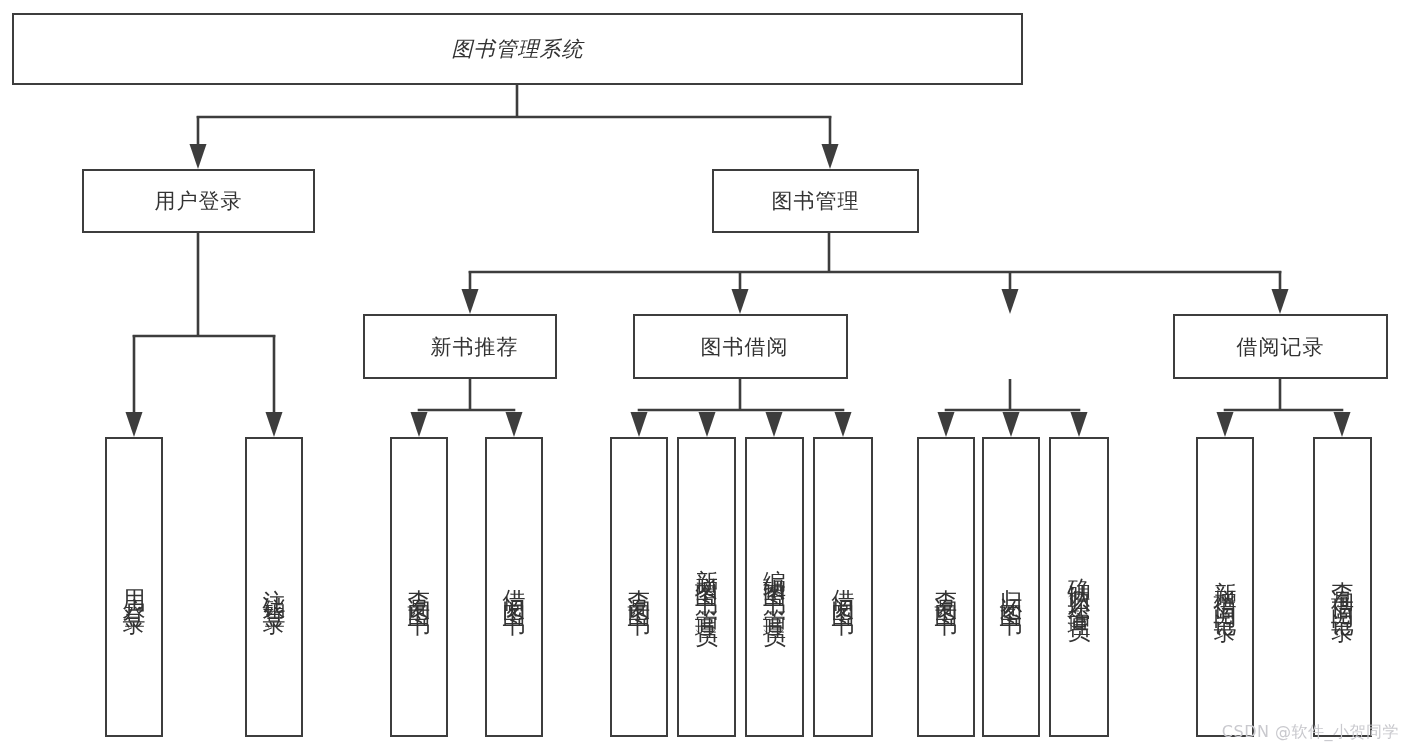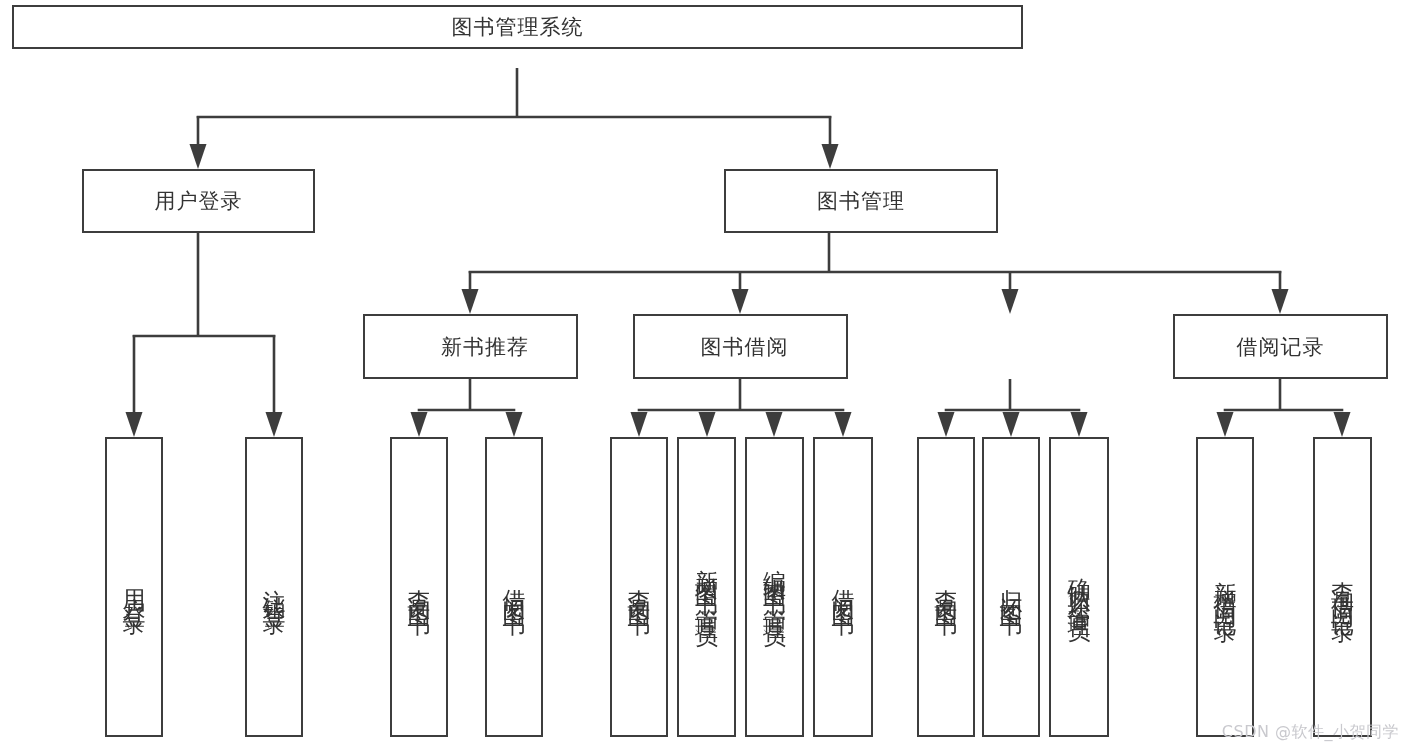--- a/index.html
+++ b/index.html
@@ -37,26 +37,26 @@
     align-items: center;
     justify-content: center;
     z-index: 1;
   }
   .node .lbl {
     font-size: 21px;
     letter-spacing: 1px;
     color: var(--text);
     white-space: nowrap;
   }
-  .root-box   { left: 12px;  top: 5px;  width: 1011px; height: 44px; }
+  .root-box   { left: 12px;  top: 13px;  width: 1011px; height: 72px; font-style: italic; }
   .lv2        { top: 169px;  height: 64px; }
   .b-login    { left: 82px;  width: 233px; }
-  .b-mgmt     { left: 712px; width: 274px; margin-left: 12px; }
+  .b-mgmt     { left: 712px; width: 207px; }
   .grp        { top: 314px;  height: 65px; }
-  .g0 { left: 363px;  width: 215px; padding-left: 29px; }
+  .g0 { left: 363px;  width: 194px; padding-left: 29px; }
   .g1 { left: 633px;  width: 215px; padding-left: 8px; }
   .g2 { left: 903px;  width: 215px; }
   .g3 { left: 1173px; width: 215px; }
   .leaf {
     top: 437px;
     height: 300px;
   }
   .leaf .vlbl {
     writing-mode: vertical-lr;
     text-orientation: mixed;

